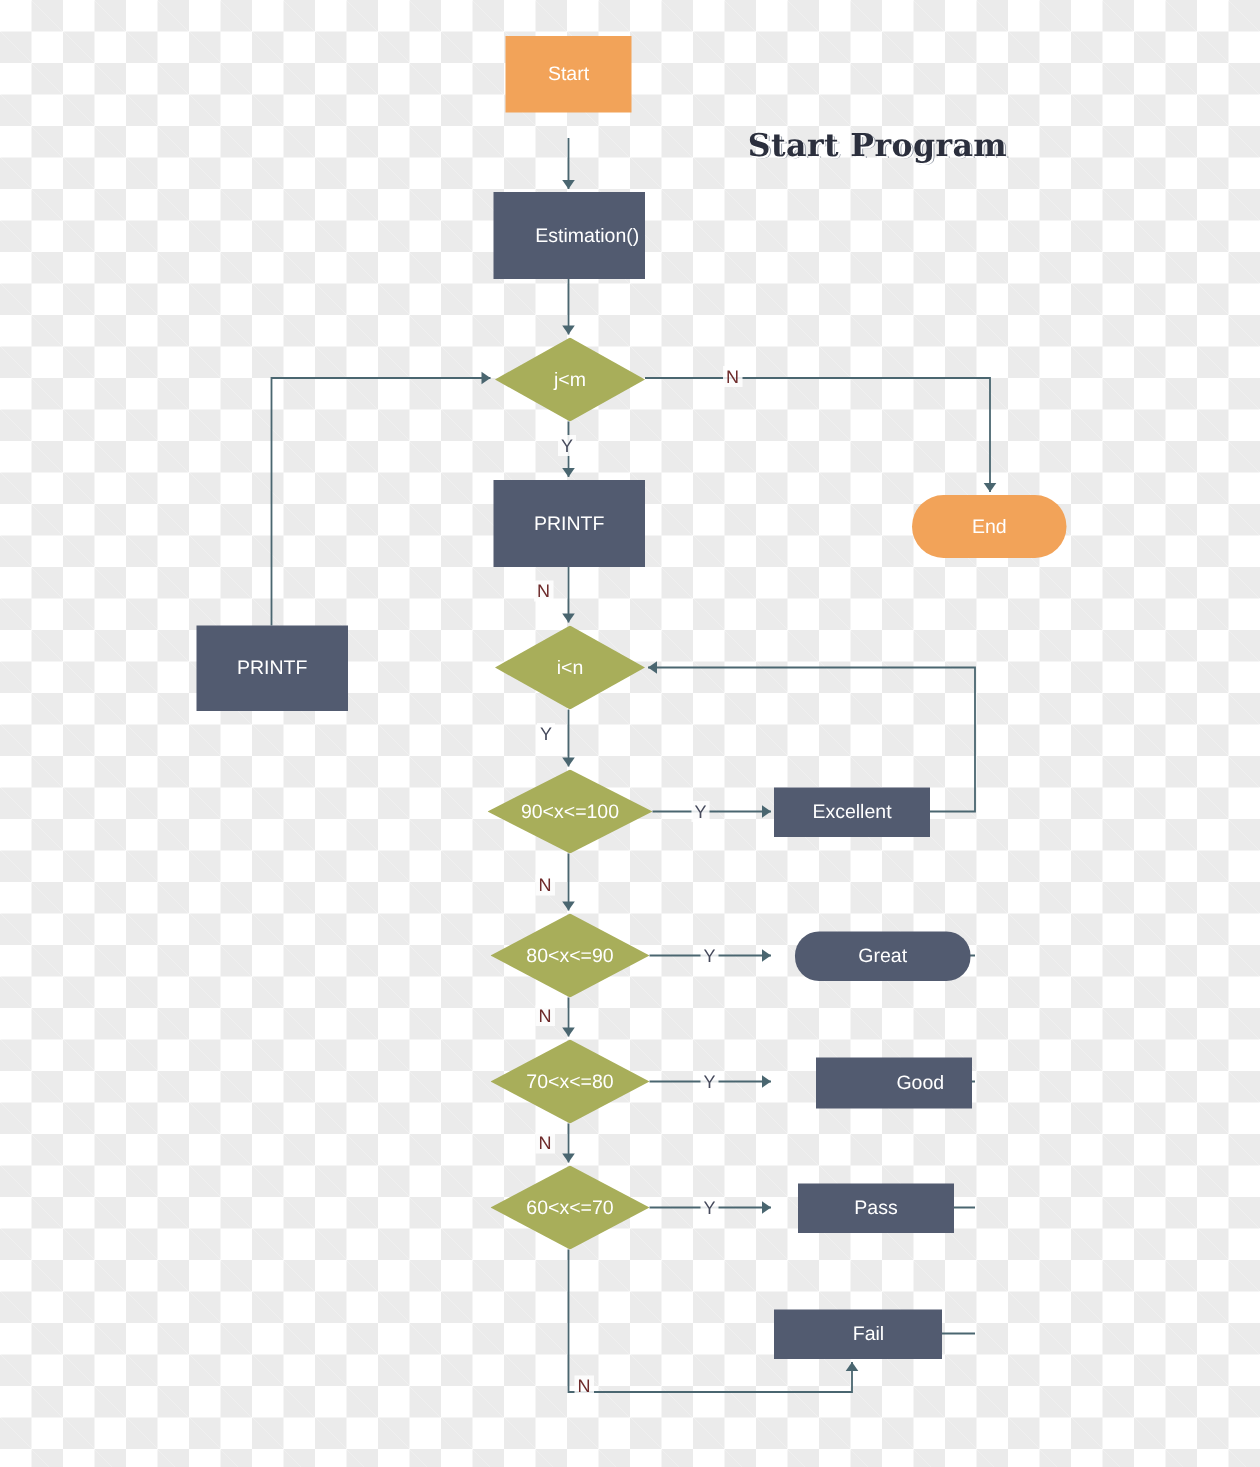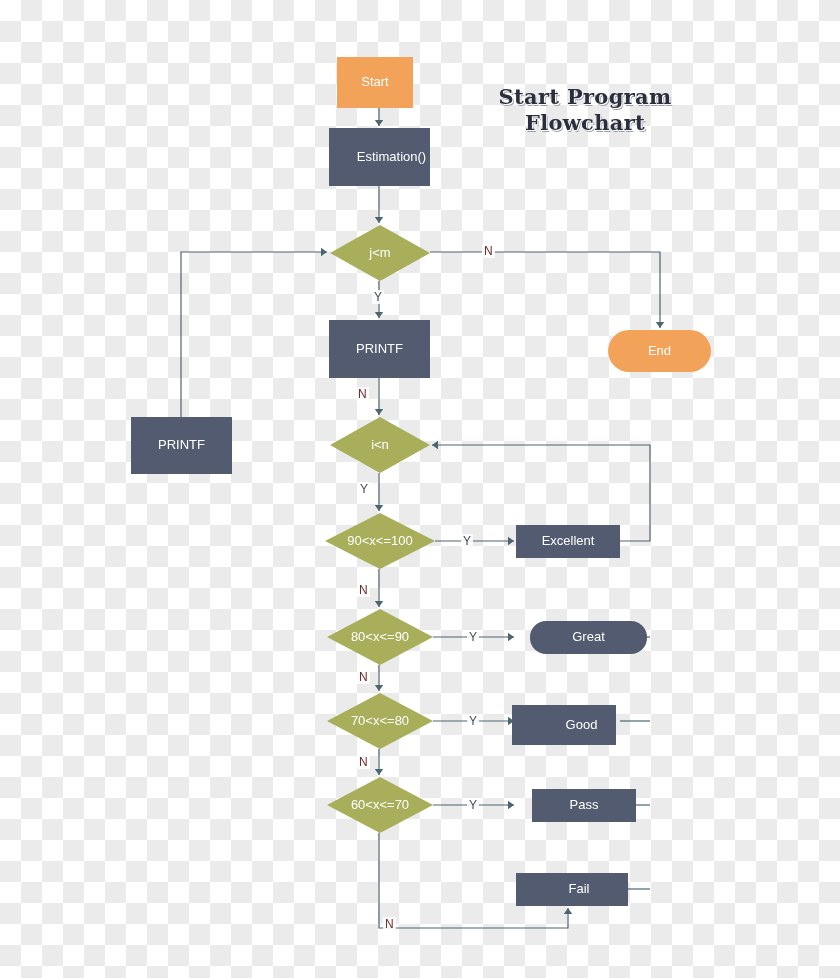--- a/index.html
+++ b/index.html
@@ -136,21 +136,21 @@
       <polygon points="568,908 563.8,914 572.2,914" fill="#4A6670"></polygon>
       <polyline points="620,541 650,541 650,445 432,445" fill="none" stroke="#4A6670" stroke-width="1.2"></polyline>
       <polygon points="432,445 438,440.8 438,449.2" fill="#4A6670"></polygon>
       <polyline points="620,637 650,637" fill="none" stroke="#4A6670" stroke-width="1.2"></polyline>
       <polyline points="620,721 650,721" fill="none" stroke="#4A6670" stroke-width="1.2"></polyline>
       <polyline points="620,805 650,805" fill="none" stroke="#4A6670" stroke-width="1.2"></polyline>
       <polyline points="620,889 650,889" fill="none" stroke="#4A6670" stroke-width="1.2"></polyline>
     </svg>
 
   <div id="nodes-layer">
-      <div class="node terminator-start" style="left: 337px; top: 57px; width: 76px; height: 51px; background: rgb(242, 163, 89);">
+      <div class="node terminator-start" style="left: 337px; top: 24px; width: 84px; height: 51px; background: rgb(242, 163, 89);">
         <span class="node-label">Start</span>
       </div>
       <div class="node process" style="left: 329px; top: 128px; width: 101px; height: 58px; background: rgb(82, 91, 112); padding-left: 24px;">
         <span class="node-label">Estimation()</span>
       </div>
       <div class="node decision" style="left: 330px; top: 225px; width: 100px; height: 56px;">
         <div class="diamond-shape" style="background: rgb(168, 174, 90);"></div>
         <span class="node-label">j&lt;m</span>
       </div>
       <div class="node process" style="left: 329px; top: 320px; width: 101px; height: 58px; background: rgb(82, 91, 112);">
@@ -181,21 +181,21 @@
       <div class="node decision" style="left: 327px; top: 777px; width: 106px; height: 56px;">
         <div class="diamond-shape" style="background: rgb(168, 174, 90);"></div>
         <span class="node-label">60&lt;x&lt;=70</span>
       </div>
       <div class="node process" style="left: 516px; top: 525px; width: 104px; height: 33px; background: rgb(82, 91, 112);">
         <span class="node-label">Excellent</span>
       </div>
       <div class="node process" style="left: 530px; top: 621px; width: 117px; height: 33px; background: rgb(82, 91, 112); border-radius: 16px;">
         <span class="node-label">Great</span>
       </div>
-      <div class="node process" style="left: 512px; top: 705px; width: 104px; height: 40px; background: rgb(82, 91, 112); padding-left: 35px;">
+      <div class="node process" style="left: 544px; top: 705px; width: 104px; height: 34px; background: rgb(82, 91, 112); padding-left: 35px;">
         <span class="node-label">Good</span>
       </div>
       <div class="node process" style="left: 516px; top: 789px; width: 104px; height: 33px; background: rgb(82, 91, 112); margin-left: 16px;">
         <span class="node-label">Pass</span>
       </div>
       <div class="node process" style="left: 516px; top: 873px; width: 112px; height: 33px; background: rgb(82, 91, 112); padding-left: 14px;">
         <span class="node-label">Fail</span>
       </div>
     </div>
 
@@ -209,16 +209,15 @@
       <div class="edge-label yes" style="left: 467px; top: 630px; color: rgb(70, 74, 92);">Y</div>
       <div class="edge-label no" style="left: 357px; top: 670px; color: rgb(110, 43, 43);">N</div>
       <div class="edge-label yes" style="left: 467px; top: 714px; color: rgb(70, 74, 92);">Y</div>
       <div class="edge-label no" style="left: 357px; top: 755px; color: rgb(110, 43, 43);">N</div>
       <div class="edge-label yes" style="left: 467px; top: 798px; color: rgb(70, 74, 92);">Y</div>
       <div class="edge-label no" style="left: 383px; top: 917px; color: rgb(110, 43, 43);">N</div>
     </div>
 
   <div id="title">
     <div>Start Program</div>
-    <div>Flowchart</div>
   </div>
 
 </div>
 
 </body></html>

